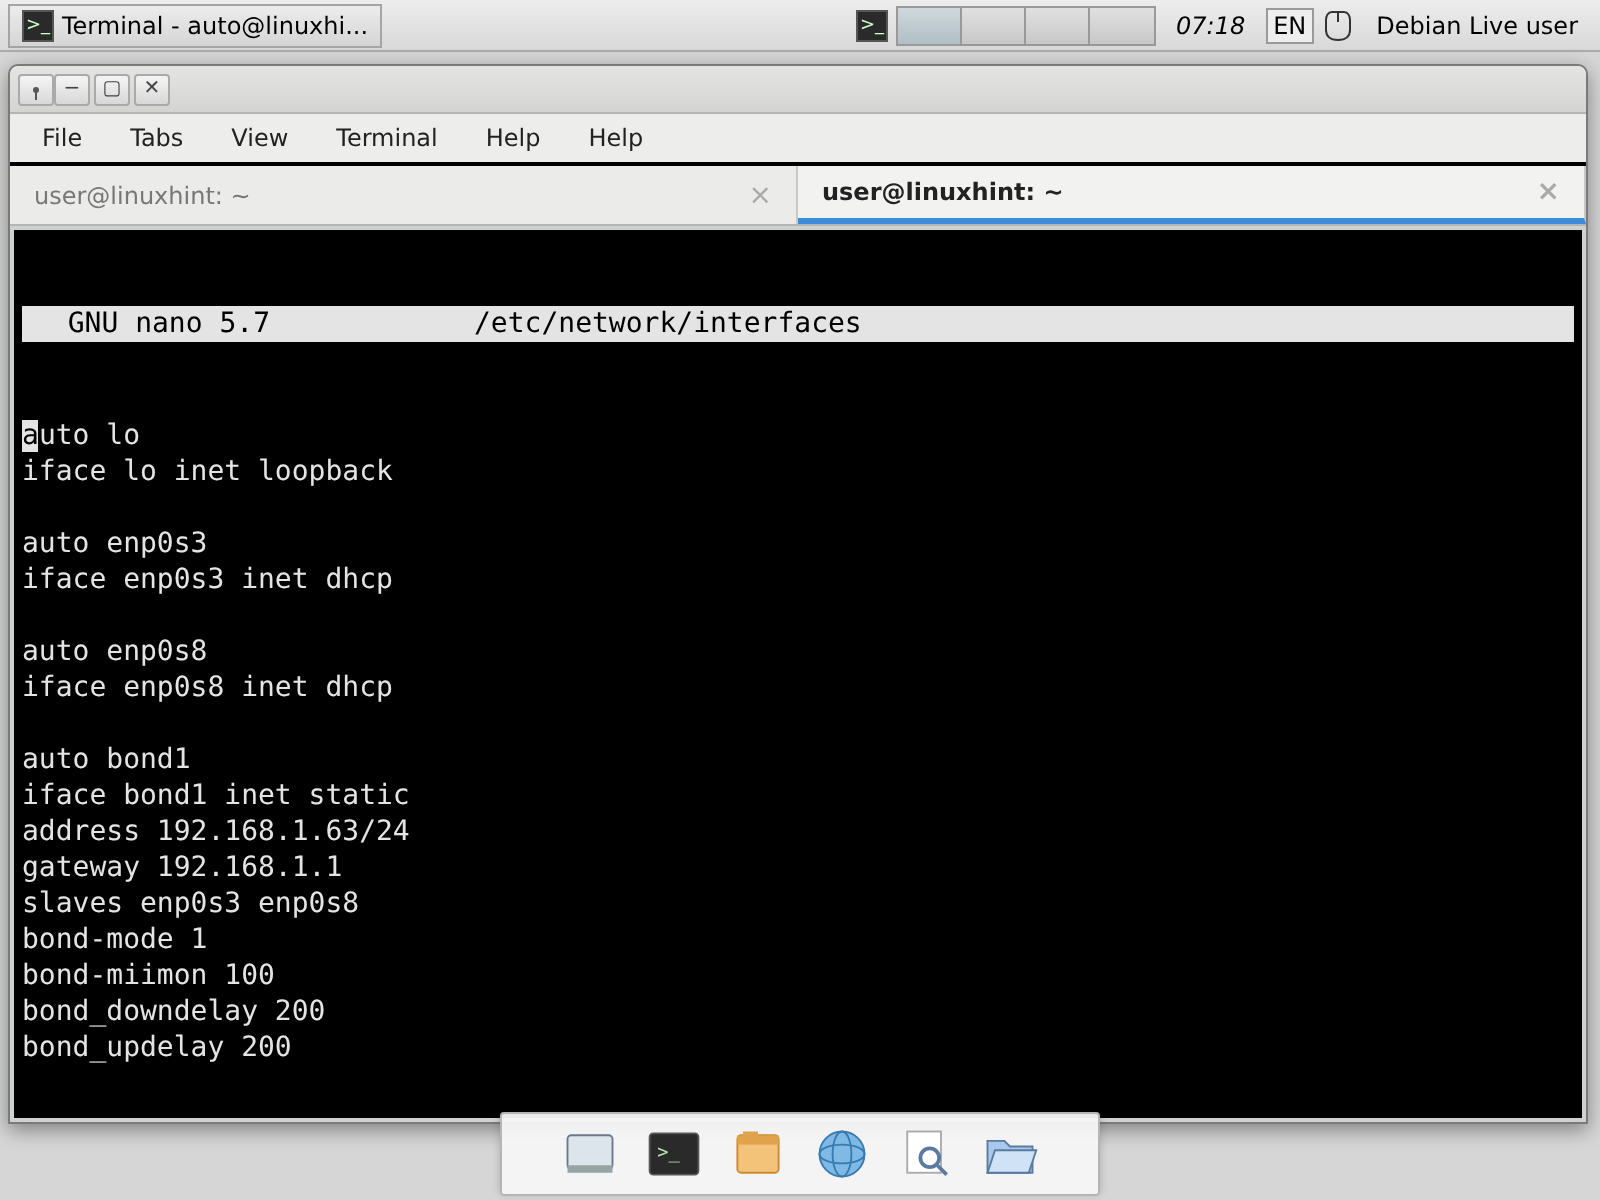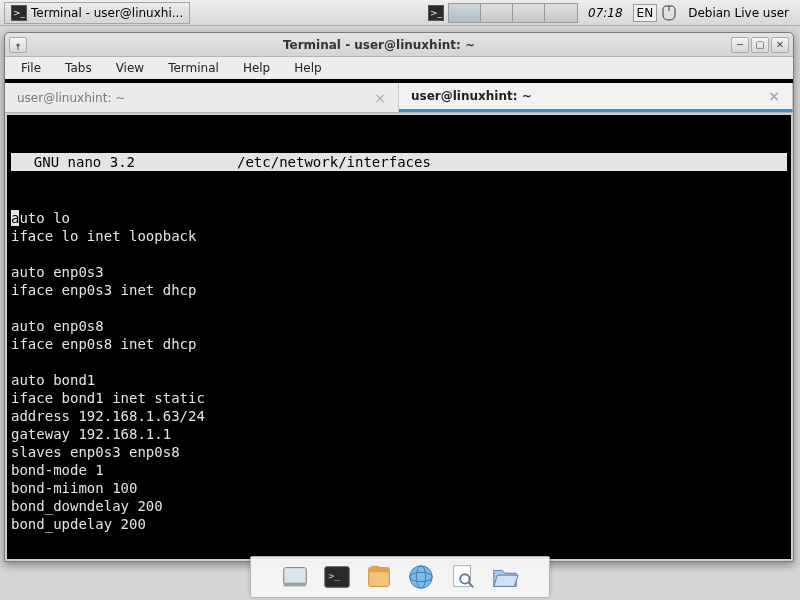--- a/index.html
+++ b/index.html
@@ -77,21 +77,21 @@
 }
 .pin-btn { width:18px;height:16px;border:1px solid #aaa;border-radius:2px;
   background:linear-gradient(#f5f5f5,#d8d8d8);
   display:flex;align-items:center;justify-content:center;}
 .pin-btn svg {width:10px;height:10px;}
 
 .menubar {
   height:26px; display:flex; align-items:center;
   padding:0 6px; gap:4px;
   background:#ededec;
-  border-bottom:4px solid #000000;
+  border-bottom:2px solid #000000;
 }
 .menu-item { padding:3px 10px; color:#222;}
 
 .tabstrip {
   height:30px; display:flex;
   background:#ebebea;
   border-bottom:1px solid #b5b5b4;
 }
 .tab {
   flex:1; display:flex; align-items:center;
@@ -141,21 +141,21 @@
 .dock-item svg { width:30px;height:30px; }
 </style>
 </head>
 <body>
 
 <div class="top-panel">
   <div class="panel-btn" style="border:1px solid #a5a5a5;background:linear-gradient(#ececec,#d5d5d5);">
     <div class="task-icon">
         <span class="prompt">&gt;_</span>
       </div>
-    <span>Terminal - user@linuxhi...</span>
+    <span>Terminal - auto@linuxhi...</span>
   </div>
   <div class="spacer"></div>
   <div class="task-icon">
       <span class="prompt">&gt;_</span>
     </div>
   <div class="pager">
     <div class="pager-cell active"></div>
     <div class="pager-cell"></div>
     <div class="pager-cell"></div>
     <div class="pager-cell"></div>
@@ -174,21 +174,20 @@
 </div>
 
 <div class="window">
   <div class="titlebar">
     <div class="pin-btn">
       <svg viewBox="0 0 10 10">
           <circle cx="5" cy="5" r="1.5" fill="#555"></circle>
           <line x1="5" y1="6" x2="5" y2="10" stroke="#555"></line>
         </svg>
     </div>
-    <div class="title-text">Terminal - user@linuxhint: ~</div>
     <div class="win-controls">
       <div class="win-btn">−</div>
       <div class="win-btn">▢</div>
       <div class="win-btn">✕</div>
     </div>
   </div>
 
   <div class="menubar">
     <div class="menu-item">File</div>
     <div class="menu-item">Tabs</div>
@@ -204,21 +203,21 @@
       <span class="tab-close">×</span>
     </div>
     <div class="tab active">
       <span>user@linuxhint: ~</span>
       <span class="tab-close">×</span>
     </div>
   </div>
 
   <div class="term-client">
     <div class="nano-title">
-      <span class="left">  GNU nano 3.2</span>
+      <span class="left">  GNU nano 5.7</span>
       <span class="file">/etc/network/interfaces</span>
     </div>
     <div class="term-body" id="term-body"><div><span class="cursor-char">a</span>uto lo</div><div>iface lo inet loopback</div><div> </div><div>auto enp0s3</div><div>iface enp0s3 inet dhcp</div><div> </div><div>auto enp0s8</div><div>iface enp0s8 inet dhcp</div><div> </div><div>auto bond1</div><div>iface bond1 inet static</div><div>address 192.168.1.63/24</div><div>gateway 192.168.1.1</div><div>slaves enp0s3 enp0s8</div><div>bond-mode 1</div><div>bond-miimon 100</div><div>bond_downdelay 200</div><div>bond_updelay 200</div></div>
     
     
     
   </div>
 </div>
 
 <div class="dock">

